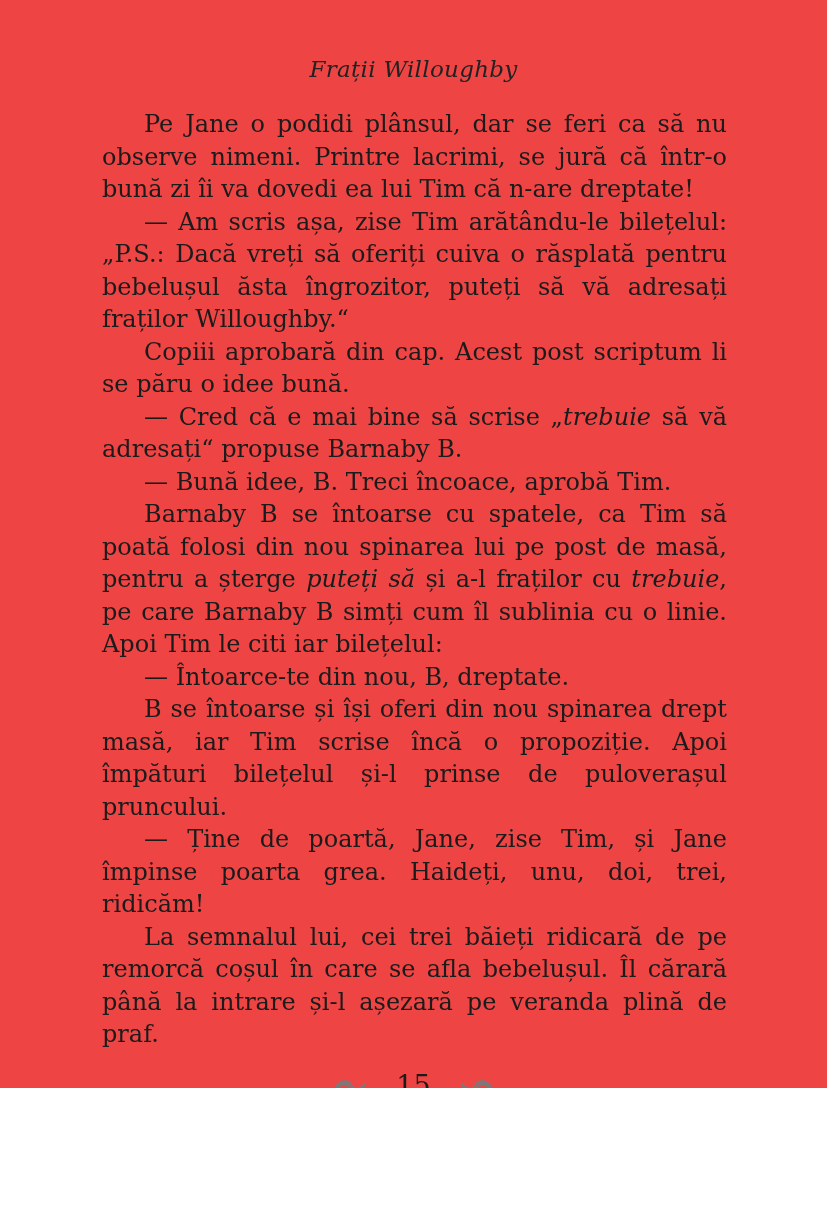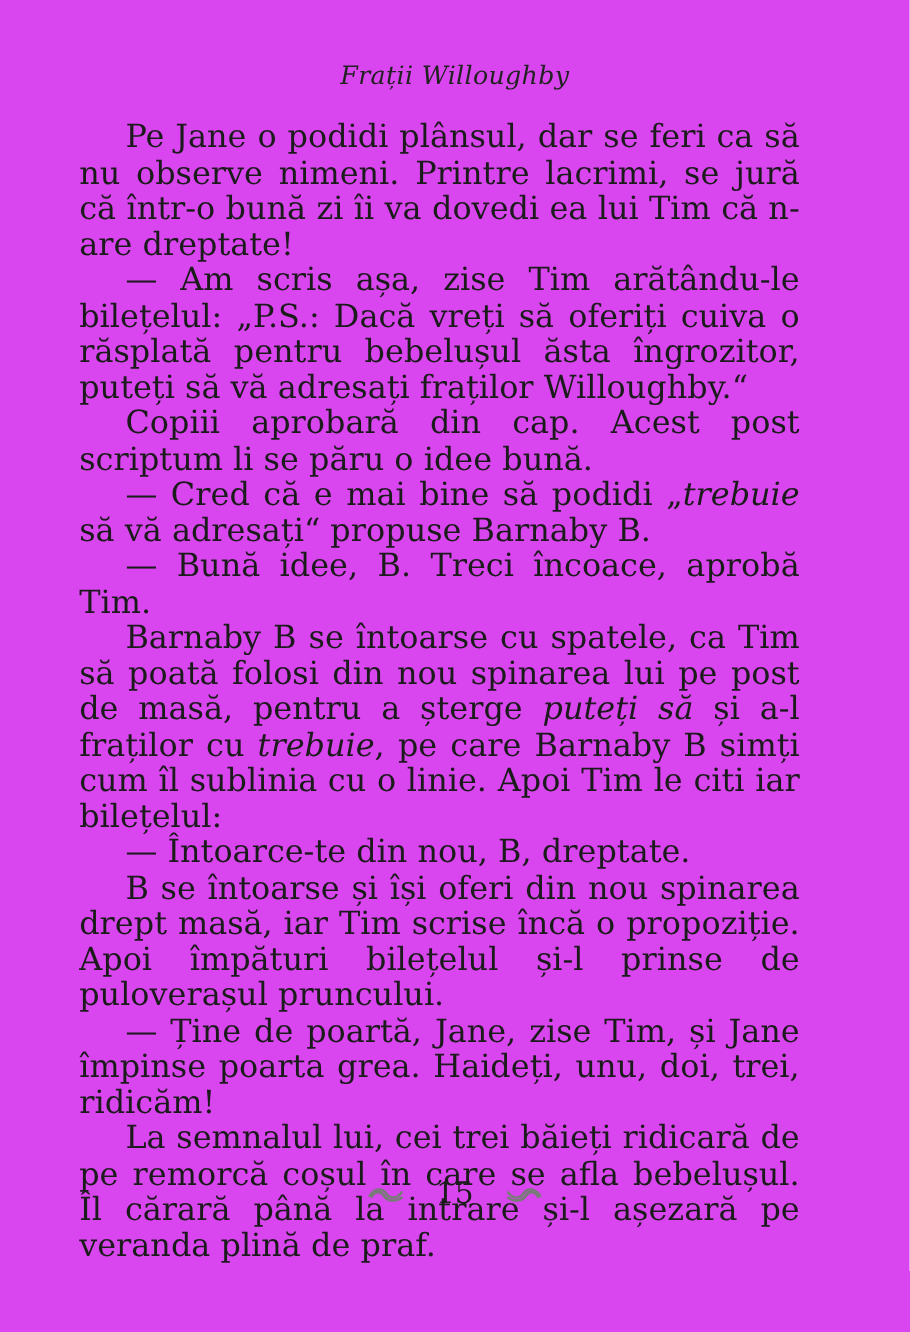--- a/index.html
+++ b/index.html
@@ -3,39 +3,39 @@
 <meta charset="utf-8">
 <style>
   html, body {
     margin: 0;
     padding: 0;
     background: #ffffff;
   }
   .page {
     position: relative;
     width: 827px;
-    height: 1211px;
+    height: 1088px;
     margin: 0 auto;
-    background: #d946ef;
+    background: #ef4444;
     color: #1b1b1b;
     font-family: "DejaVu Serif", "Liberation Serif", serif;
     overflow: hidden;
   }
   .running-head {
     margin-top: 56px;
     text-align: center;
     font-style: italic;
     font-size: 23px;
     letter-spacing: 0.3px;
     color: #222222;
   }
   .body-text {
-    margin: 26px 100px 0 72px;
+    margin: 26px 100px 0 102px;
     text-align: justify;
-    font-size: 29px;
+    font-size: 24px;
     line-height: 32.5px;
   }
   .body-text p.para {
     margin: 0;
     text-indent: 42px;
   }
   .body-text .em {
     font-style: italic;
   }
   .page-footer {
@@ -65,21 +65,21 @@
 <body>
 
 <div class="page">
 
   <div class="running-head">Frații Willoughby</div>
 
   <div class="body-text">
       <p class="para"><span>Pe Jane o podidi plânsul, dar se feri ca să nu observe nimeni. Printre lacrimi, se jură că într-o bună zi îi va dovedi ea lui Tim că n-are dreptate!</span></p>
       <p class="para"><span>— Am scris așa, zise Tim arătându-le bilețelul: „P.S.: Dacă vreți să oferiți cuiva o răsplată pentru bebelușul ăsta îngrozitor, puteți să vă adresați fraților Willoughby.“</span></p>
       <p class="para"><span>Copiii aprobară din cap. Acest post scriptum li se păru o idee bună.</span></p>
-      <p class="para"><span>— Cred că e mai bine să podidi „</span><span class="em">trebuie</span><span> să vă adresați“ propuse Barnaby B.</span></p>
+      <p class="para"><span>— Cred că e mai bine să scrise „</span><span class="em">trebuie</span><span> să vă adresați“ propuse Barnaby B.</span></p>
       <p class="para"><span>— Bună idee, B. Treci încoace, aprobă Tim.</span></p>
       <p class="para"><span>Barnaby B se întoarse cu spatele, ca Tim să poată folosi din nou spinarea lui pe post de masă, pentru a șterge </span><span class="em">puteți să</span><span> și a-l fraților cu </span><span class="em">trebuie</span><span>, pe care Barnaby B simți cum îl sublinia cu o linie. Apoi Tim le citi iar bilețelul:</span></p>
       <p class="para"><span>— Întoarce-te din nou, B, dreptate.</span></p>
       <p class="para"><span>B se întoarse și își oferi din nou spinarea drept masă, iar Tim scrise încă o propoziție. Apoi împături bilețelul și-l prinse de puloverașul pruncului.</span></p>
       <p class="para"><span>— Ține de poartă, Jane, zise Tim, și Jane împinse poarta grea. Haideți, unu, doi, trei, ridicăm!</span></p>
       <p class="para"><span>La semnalul lui, cei trei băieți ridicară de pe remorcă coșul în care se afla bebelușul. Îl cărară până la intrare și-l așezară pe veranda plină de praf.</span></p>
     </div>
 
   <div class="page-footer">
     <span class="flourish flourish-left">

